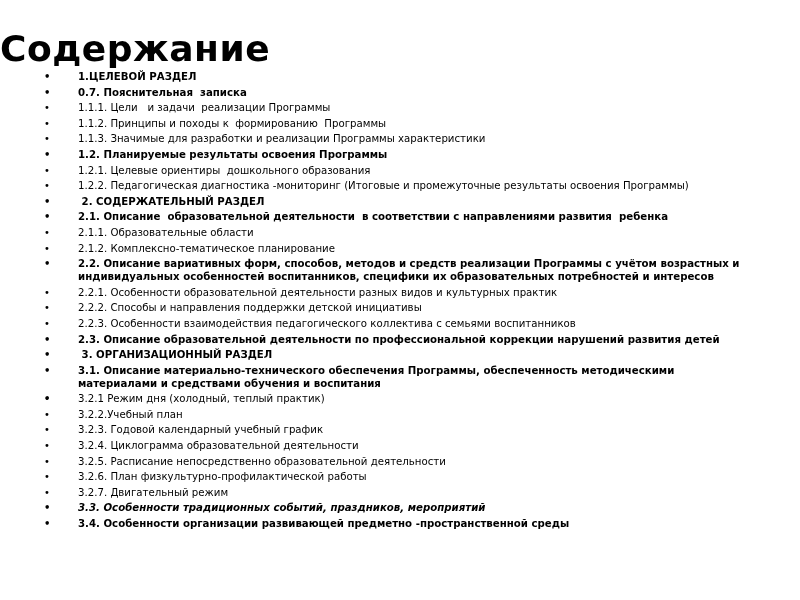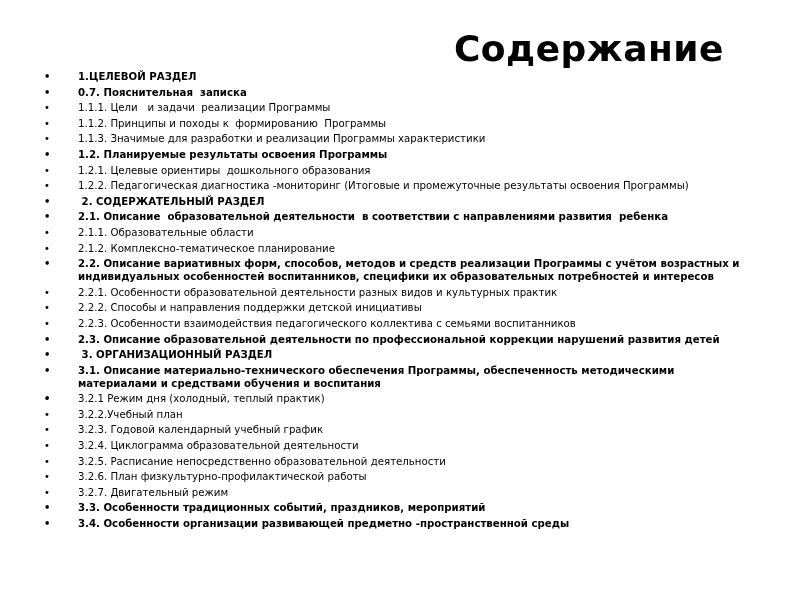--- a/index.html
+++ b/index.html
@@ -1,18 +1,18 @@
 <!DOCTYPE html>
 <html><head>
   <meta charset="utf-8">
   <style>
     html, body { margin: 0; padding: 0; background: #ffffff; }
     body { width: 800px; height: 600px; position: relative; overflow: hidden;
            font-family: "DejaVu Sans", sans-serif; color: #000; }
-    .title { position: absolute; top: 28px; left: 0; width: 724px; text-align: right;
+    .title { position: absolute; top: 28px; left: 0; width: 724px; text-align: left;
              font-size: 36px; font-weight: bold; letter-spacing: 0.5px; }
     .list { position: absolute; top: 70px; left: 44px; width: 700px; margin: 0; padding: 0; list-style: none; }
     .item { position: relative; padding-left: 34px; font-size: 10.2px; line-height: 13px; margin-bottom: 2.6px; }
     .item .bullet { position: absolute; left: 0; top: 0; font-size: 10px; }
     .item.bold { font-weight: bold; }
   </style>
 </head>
 <body>
 
 <div class="title">Содержание</div>
@@ -38,15 +38,15 @@
     <li class="item bold"><span class="bullet">•</span><span class="text" style="white-space: pre-wrap;"> 3. ОРГАНИЗАЦИОННЫЙ РАЗДЕЛ</span></li>
     <li class="item bold"><span class="bullet">•</span><span class="text" style="white-space: pre-wrap;">3.1. Описание материально-технического обеспечения Программы, обеспеченность методическими материалами и средствами обучения и воспитания</span></li>
     <li class="item bold"><span class="bullet">•</span></li>
     <li class="item"><span class="bullet">•</span><span class="text" style="white-space: pre-wrap;">3.2.1 Режим дня (холодный, теплый практик)</span></li>
     <li class="item"><span class="bullet">•</span><span class="text" style="white-space: pre-wrap;">3.2.2.Учебный план</span></li>
     <li class="item"><span class="bullet">•</span><span class="text" style="white-space: pre-wrap;">3.2.3. Годовой календарный учебный график</span></li>
     <li class="item"><span class="bullet">•</span><span class="text" style="white-space: pre-wrap;">3.2.4. Циклограмма образовательной деятельности</span></li>
     <li class="item"><span class="bullet">•</span><span class="text" style="white-space: pre-wrap;">3.2.5. Расписание непосредственно образовательной деятельности</span></li>
     <li class="item"><span class="bullet">•</span><span class="text" style="white-space: pre-wrap;">3.2.6. План физкультурно-профилактической работы</span></li>
     <li class="item"><span class="bullet">•</span><span class="text" style="white-space: pre-wrap;">3.2.7. Двигательный режим</span></li>
-    <li class="item bold"><span class="bullet">•</span><span class="text" style="white-space: pre-wrap;">3.3. Особенности традиционных событий, праздников, мероприятий</span></li>
+    <li class="item bold"><span class="bullet">•</span><span class="text" style="white-space: pre-wrap; font-style: italic;">3.3. Особенности традиционных событий, праздников, мероприятий</span></li>
     <li class="item bold"><span class="bullet">•</span><span class="text" style="white-space: pre-wrap;">3.4. Особенности организации развивающей предметно -пространственной среды</span></li>
   </ul>
 
 </body></html>

